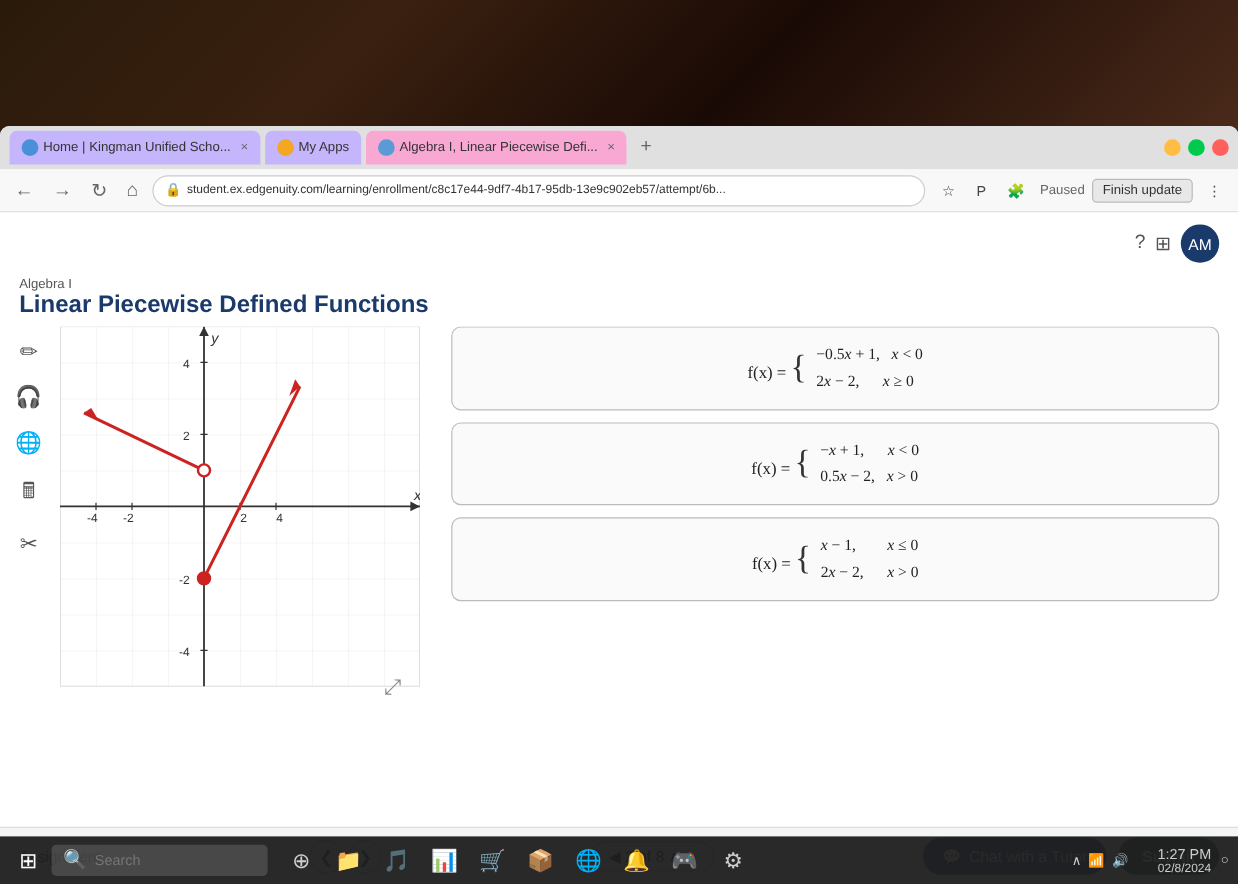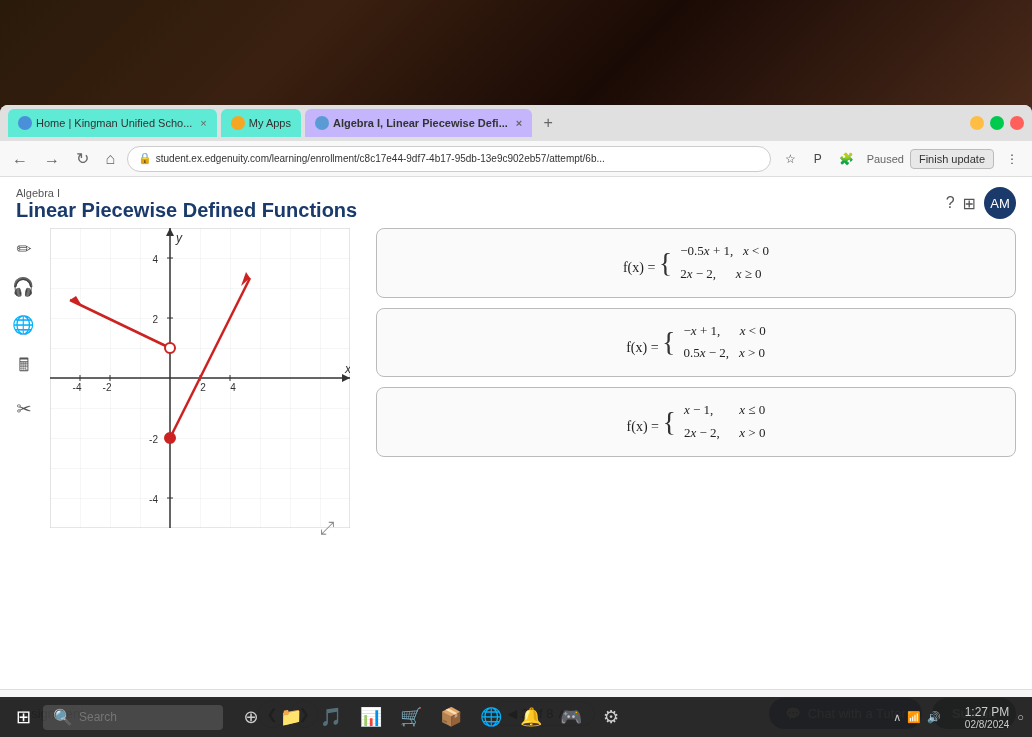--- a/index.html
+++ b/index.html
@@ -30,24 +30,24 @@
       height: 36px;
       display: flex;
       align-items: center;
       padding: 0 8px;
       border-radius: 8px 8px 0 0;
       gap: 4px;
     }
     .title-bar-left { display: flex; align-items: center; gap: 4px; flex: 1; }
     .tab {
       display: flex; align-items: center; height: 28px; padding: 0 10px;
-      background: #5eead4; border-radius: 6px 6px 0 0; font-size: 11px; color: #333;
+      background: #c4b5fd; border-radius: 6px 6px 0 0; font-size: 11px; color: #333;
       gap: 4px; cursor: pointer;
     }
-    .tab.active { background: #c4b5fd; font-weight: bold; }
+    .tab.active { background: #f9a8d4; }
     .tab-close { font-size: 11px; color: #666; cursor: pointer; margin-left: 4px; }
     .tab-favicon { width: 14px; height: 14px; border-radius: 50%; background: #4a90d9; }
     .new-tab-btn { width: 24px; height: 24px; display: flex; align-items: center; justify-content: center; font-size: 16px; color: #666; cursor: pointer; }
     .window-controls { display: flex; gap: 6px; margin-left: auto; }
     .win-btn { width: 14px; height: 14px; border-radius: 50%; cursor: pointer; }
     .win-btn.minimize { background: #ffbd44; }
     .win-btn.maximize { background: #00ca4e; }
     .win-btn.close { background: #ff605c; }
 
     
@@ -83,21 +83,21 @@
     }
 
     
     .page-header {
       padding: 10px 16px 6px;
       display: flex;
       align-items: flex-start;
       justify-content: space-between;
     }
     .page-title-area {}
-    .page-subtitle { font-size: 11px; color: #555; }
+    .page-subtitle { font-size: 11px; color: #555; margin-top: 44px; }
     .page-title { font-size: 20px; font-weight: bold; color: #1a3a6b; }
     .header-icons { display: flex; gap: 8px; align-items: center; }
     .hdr-icon-btn { background: none; border: none; cursor: pointer; font-size: 16px; color: #555; }
 
     
     .main-area {
       flex: 1;
       display: flex;
       gap: 0;
       padding: 0 16px 0 8px;

